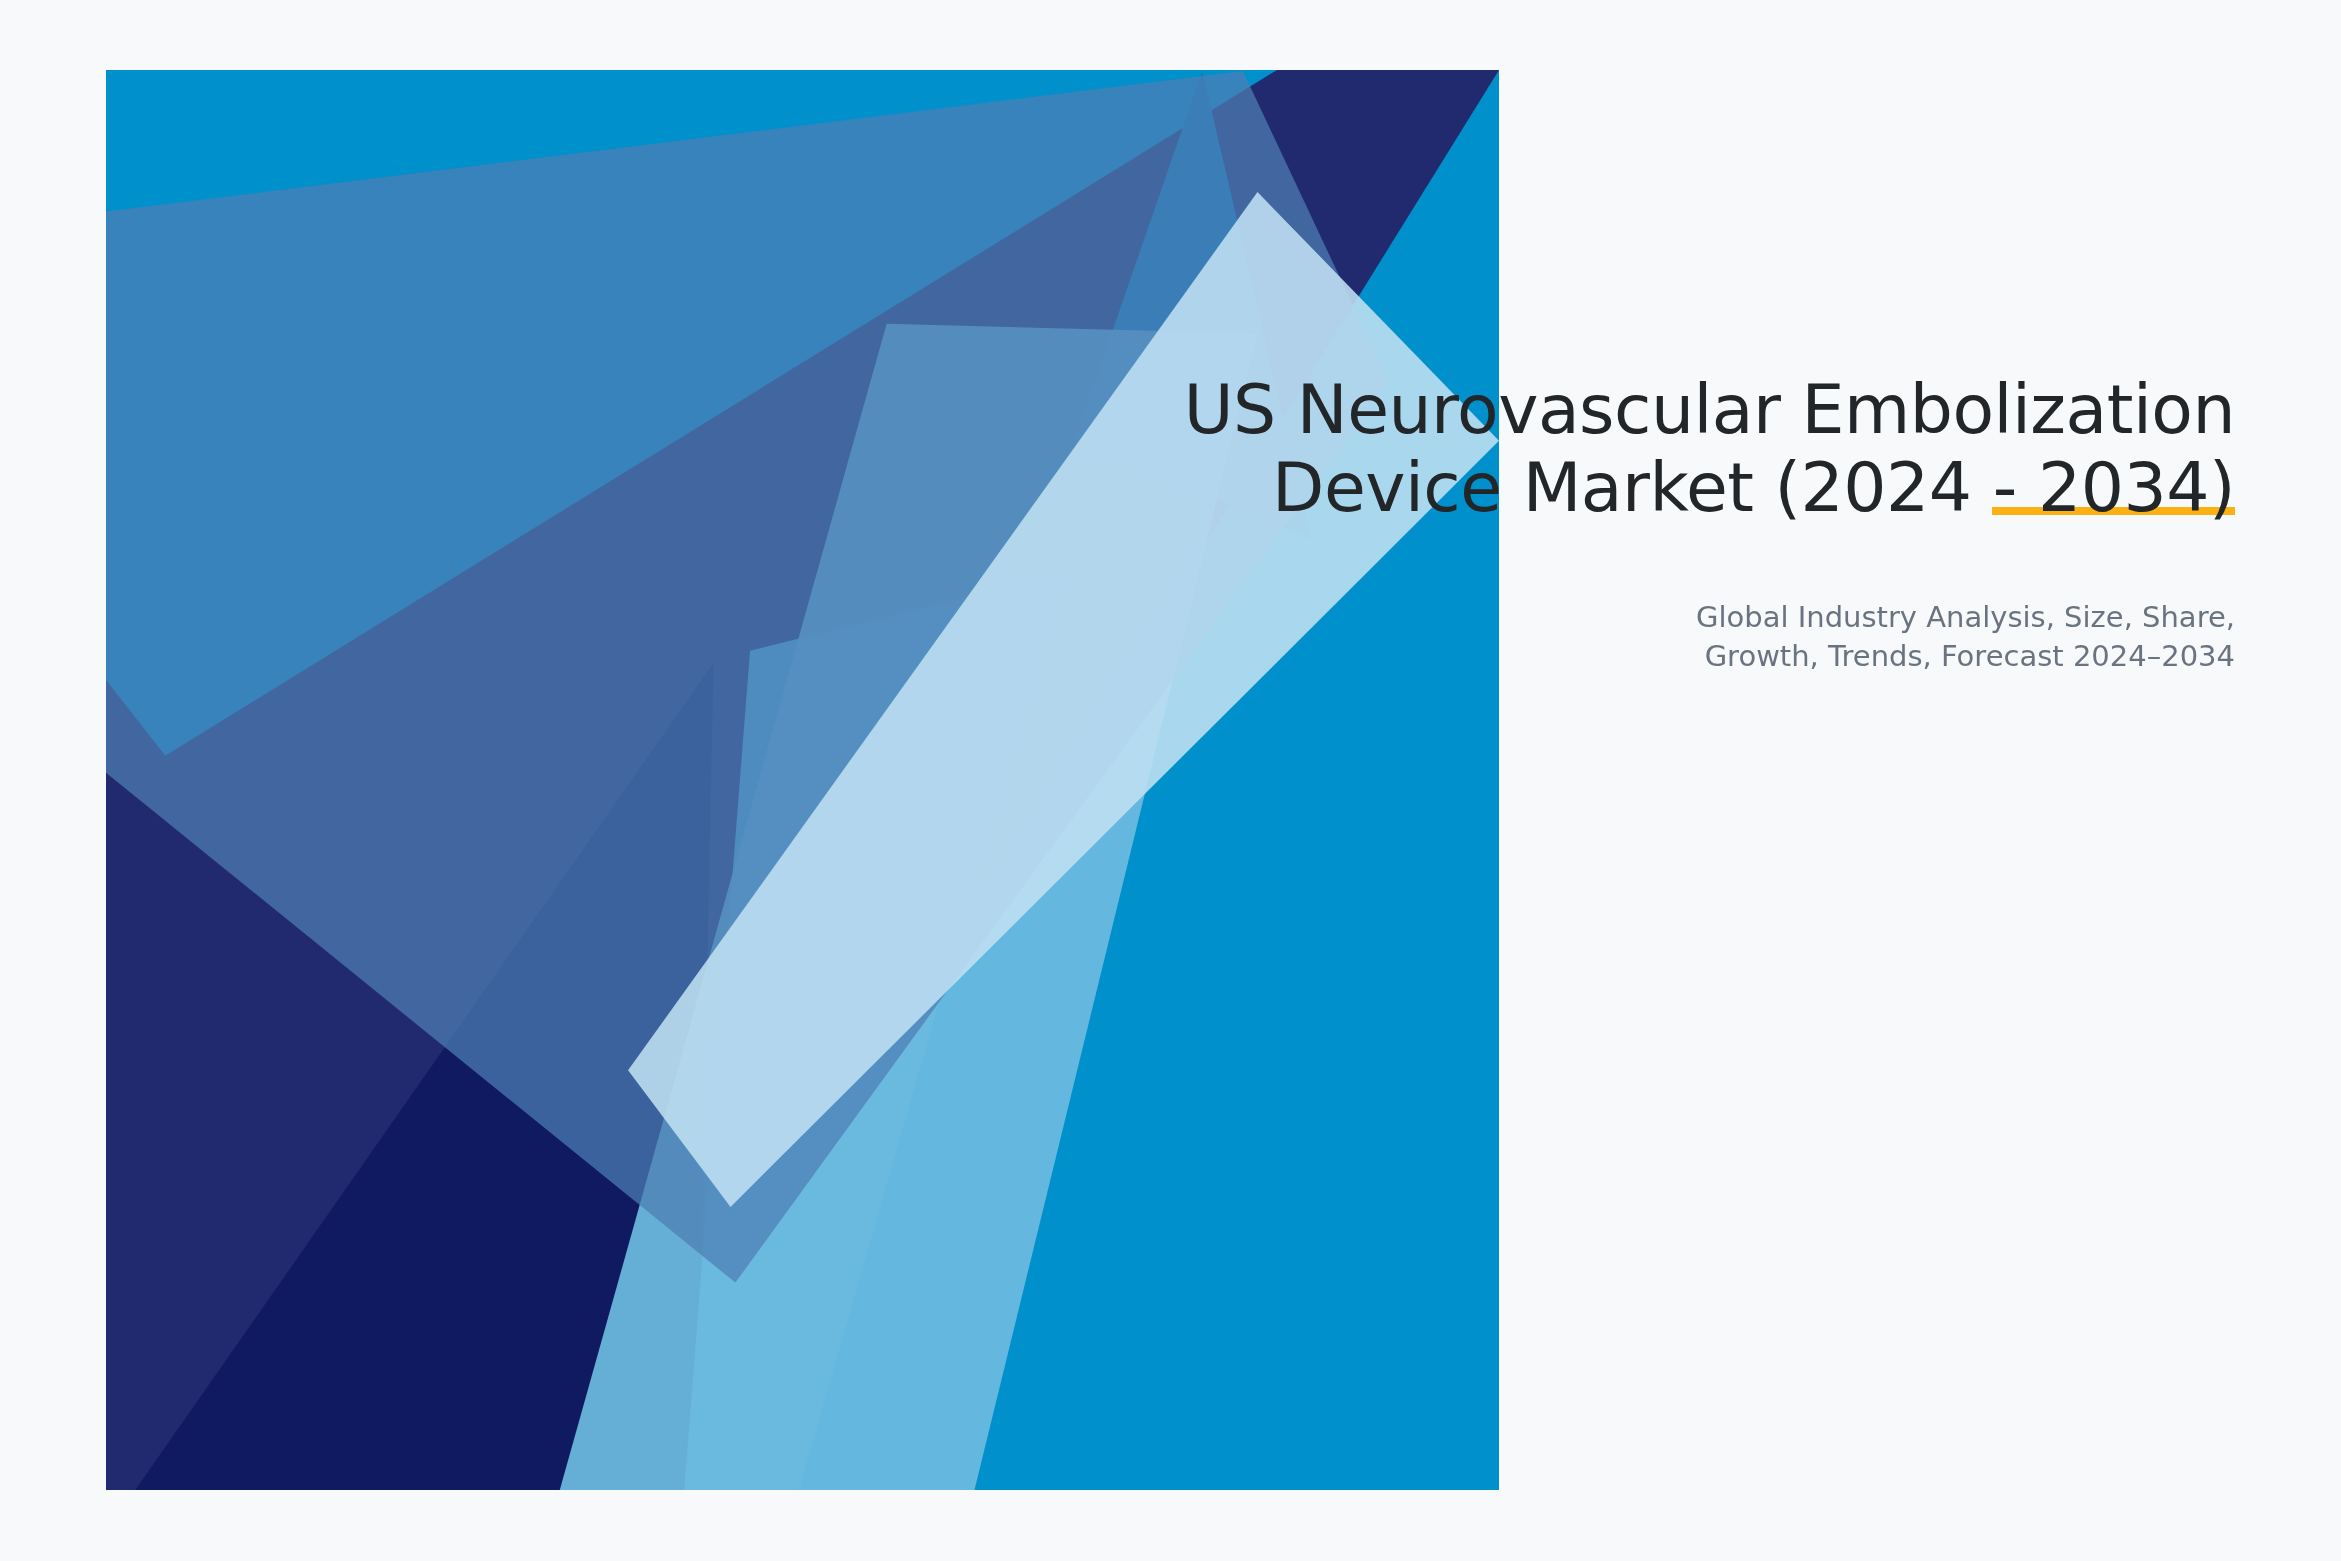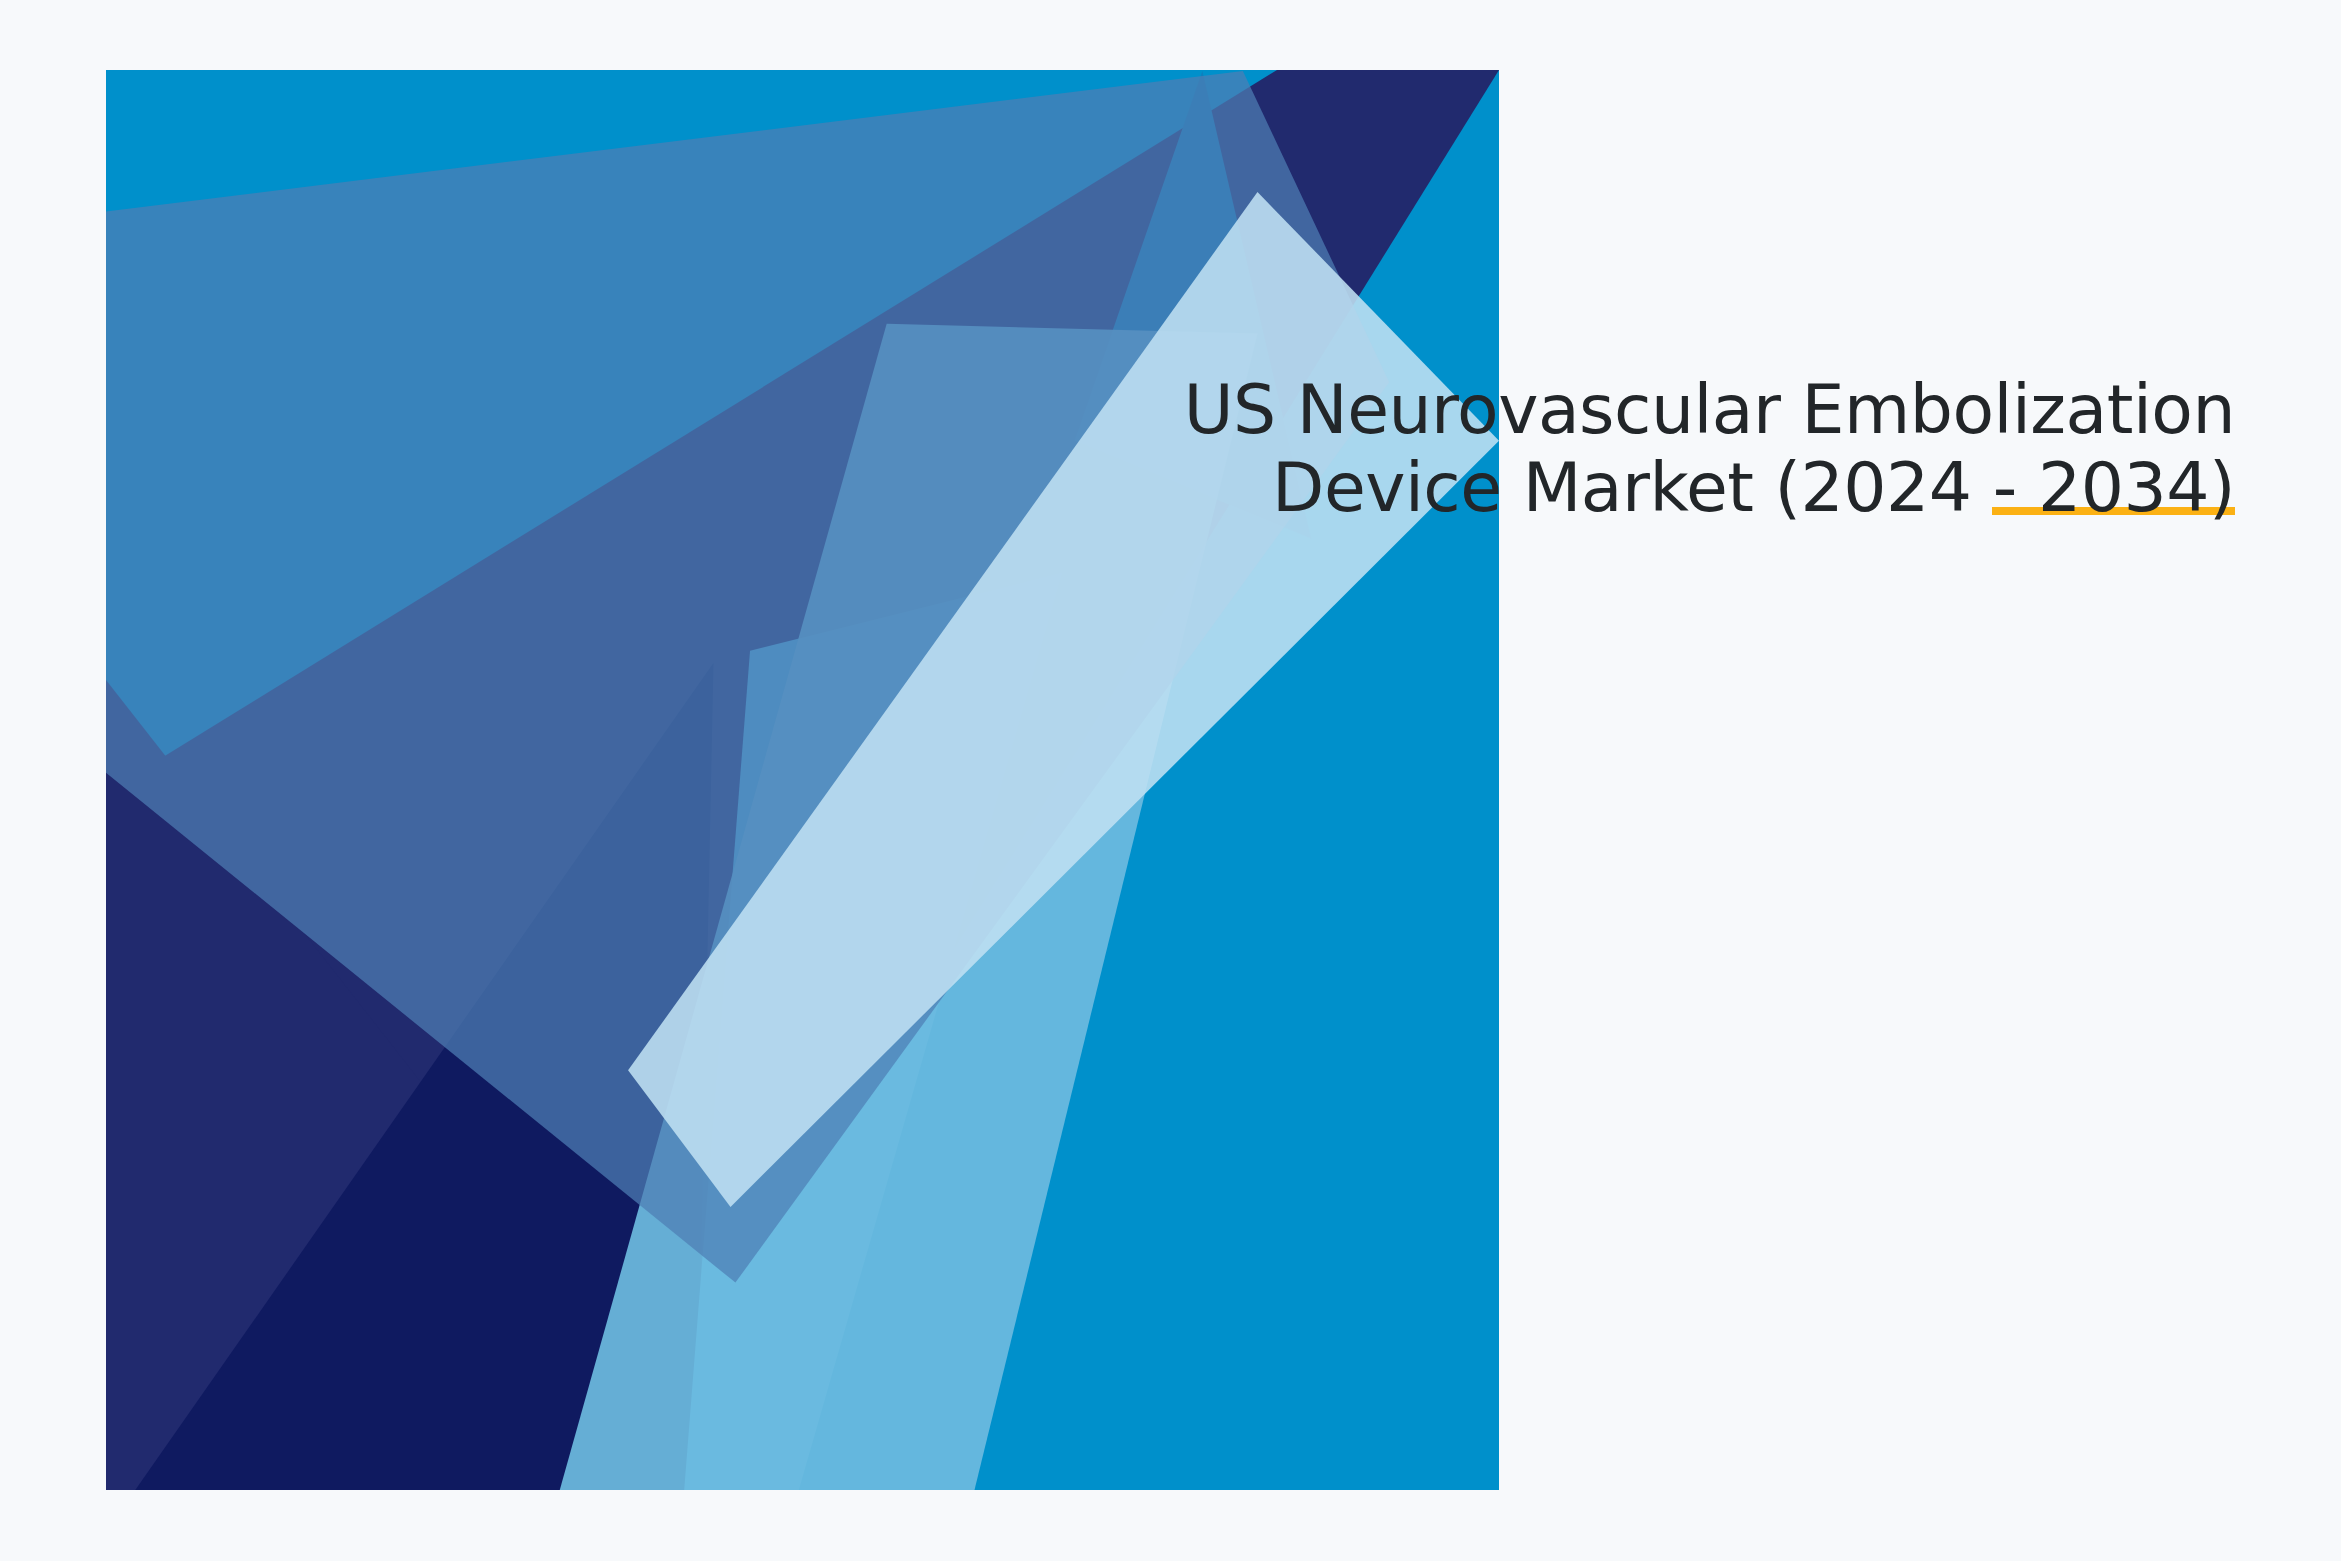--- a/index.html
+++ b/index.html
@@ -119,17 +119,19 @@
   </div>
 
   <div id="text-block">
 
     <div id="title-wrap">
       <div id="title-accent-bar"></div>
       <h1 id="page-title">US Neurovascular Embolization
 Device Market (2024 - 2034)</h1>
     </div>
 
+    <p id="page-subtitle">Global Industry Analysis, Size, Share,
+Growth, Trends, Forecast 2024–2034</p>
 
   </div>
 
 </div>
 
 
 </body></html>

